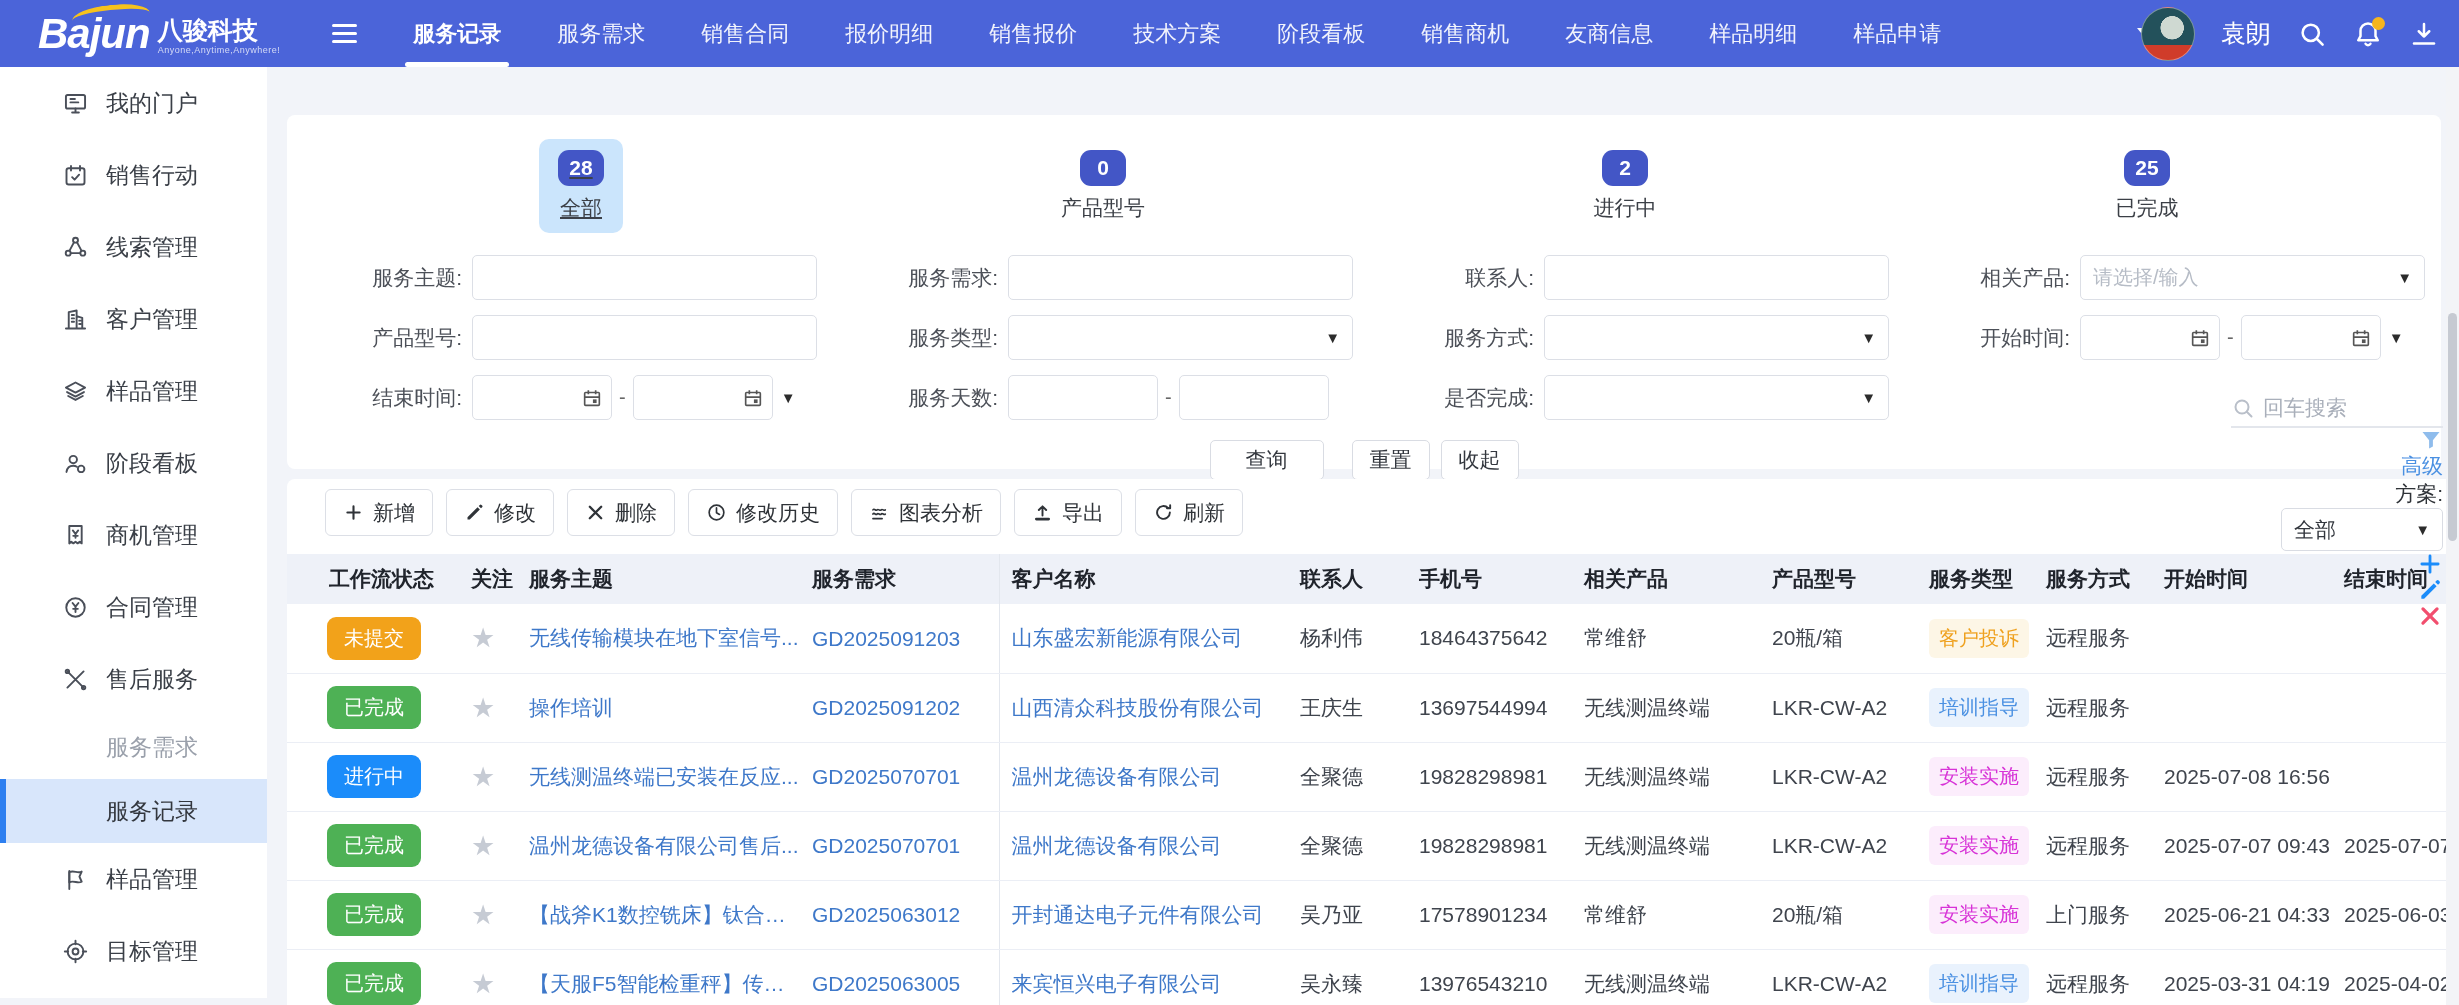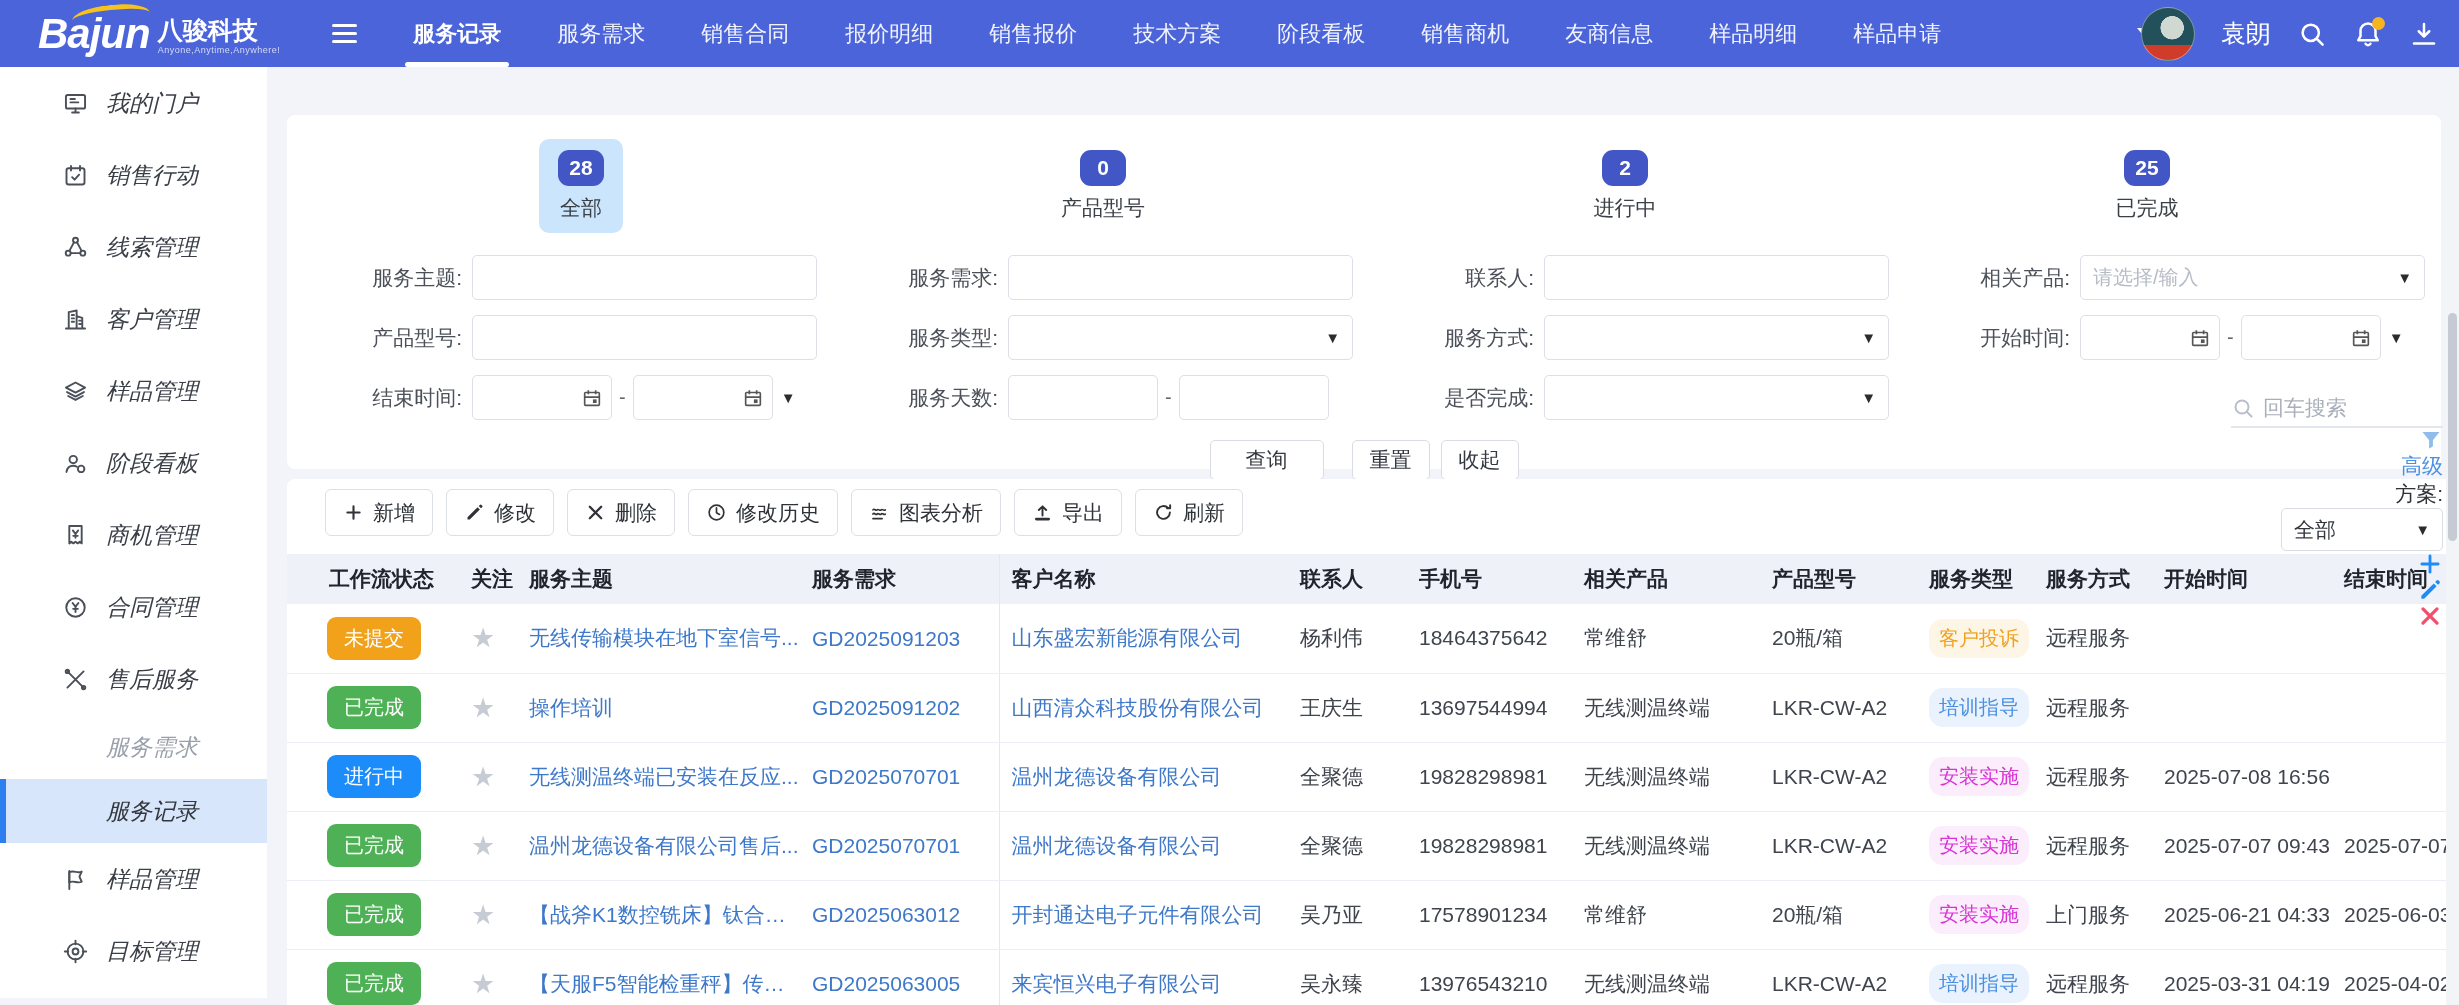--- a/index.html
+++ b/index.html
@@ -25,37 +25,37 @@
   .avatar { width:54px; height:54px; border-radius:50%; background:
       radial-gradient(circle at 58% 38%, #cfd9d2 0 26%, transparent 27%),
       linear-gradient(to bottom, #23515b 0 72%, #d03c2a 72% 100%);
     background-color:#23515b; border:1px solid rgba(255,255,255,.4); overflow:hidden; cursor:pointer; }
   .username { color:#fff; font-size:25px; cursor:pointer; }
   .hicon { width:30px; height:30px; color:#fff; cursor:pointer; position:relative; }
   .hicon svg { width:30px; height:30px; display:block; }
   .bell-dot { position:absolute; top:-2px; right:-2px; width:13px; height:13px; background:#f6b51e; border-radius:50%; }
 
   
-  .sidebar { position:absolute; top:67px; left:0; width:267px; bottom:7px; background:#fff; z-index:20;font-style:italic; }
+  .sidebar { position:absolute; top:67px; left:0; width:267px; bottom:7px; background:#fff; z-index:20; }
   .side-item { height:72px; display:flex; align-items:center; padding-left:62px; cursor:pointer; color:#3a3f47; }
   .side-item .icn { width:27px; height:27px; color:#4a4f59; flex:0 0 27px; }
   .side-item .icn svg { width:27px; height:27px; display:block; }
   .side-label { font-size:23px; margin-left:17px; white-space:nowrap; }
   .side-sub { height:64px; display:flex; align-items:center; padding-left:106px; font-size:23px; color:#9aa0ab; cursor:pointer; position:relative; }
   .side-sub.active { background:#d8e6fb; color:#33373e; }
   .side-sub.active::before { content:""; position:absolute; left:0; top:0; bottom:0; width:6px; background:#2d7ff0; }
 
   
   .content { position:absolute; left:267px; top:67px; right:0; bottom:0; }
 
   .filter-card { position:absolute; left:20px; top:48px; width:2154px; height:354px; background:#fff; border-radius:8px; padding:24px 33px 0 33px; }
   .stats { display:flex; }
   .stat { width:536px; display:flex; justify-content:center; }
   .stat-box { display:flex; flex-direction:column; align-items:center; gap:8px; padding:11px 19px; border-radius:10px; cursor:pointer; }
-  .stat-box.active { background:#cbe5fc; }
+  .stat-box.active { background:#cbe5fc;text-decoration:underline; }
   .stat-badge { min-width:46px; height:36px; padding:0 10px; background:#4356c6; color:#fff; font-size:21px; font-weight:bold; border-radius:11px; display:flex; align-items:center; justify-content:center; }
   .stat-label { font-size:21px; color:#3b3f46; }
 
   .fgrid { margin-top:22px; display:grid; grid-template-columns:repeat(4,536px); row-gap:15px; }
   .fcell { display:flex; align-items:center; height:45px; }
   .flabel { width:142px; text-align:right; font-size:21px; color:#4c5058; flex:0 0 142px; white-space:nowrap; }
   .fctrl { margin-left:10px; display:flex; align-items:center; }
   .inp { width:345px; height:45px; border:1px solid #dcdfe6; border-radius:5px; font-size:20px; color:#333; padding:0 12px; outline:none; background:#fff; font-family:inherit; }
   .inp::placeholder { color:#b6bcc6; }
   .sel { width:345px; height:45px; border:1px solid #dcdfe6; border-radius:5px; background:#fff; display:flex; align-items:center; justify-content:space-between; padding:0 12px; cursor:pointer; }
@@ -97,21 +97,21 @@
   .grid th.c0 { padding-left:42px; }
   .grid td { height:69px; border-bottom:1px solid #ebeef5; font-size:21px; color:#3f444d; padding-left:12px; white-space:nowrap; overflow:hidden; background:#fff; }
   .grid td.c0 { padding-left:40px; }
   .grid .div-l { border-left:1px solid #e3e7ee; }
   .badge { display:inline-block; min-width:94px; text-align:center; padding:8px 12px; border-radius:9px; color:#fff; font-size:20px; }
   .badge.orange { background:#f2a21a; }
   .badge.green  { background:#4eb155; }
   .badge.blue   { background:#1b8cfa; }
   .star { font-size:27px; color:#c6cbd4; cursor:pointer; }
   .lnk { color:#3e78c9; cursor:pointer; text-decoration:none; display:inline-block; max-width:100%; overflow:hidden; text-overflow:ellipsis; white-space:nowrap; vertical-align:middle; }
-  .tag { display:inline-block; padding:6px 10px; border-radius:14px; font-size:20px; }
+  .tag { display:inline-block; padding:6px 10px; border-radius:6px; font-size:20px; }
   .tag.warn    { color:#efa11f; background:#fdf6e6; }
   .tag.info    { color:#4a90e2; background:#e9f2fd; }
   .tag.magenta { color:#d733d7; background:#fcedfc; }
 
   
   .vtrack { position:absolute; right:0; top:67px; bottom:0; width:13px; background:#f3f4f7; z-index:40; }
   .vthumb { position:absolute; right:2px; top:246px; width:9px; height:228px; background:#c6cad2; border-radius:5px; cursor:pointer; }
 </style>
 </head>
 <body>

